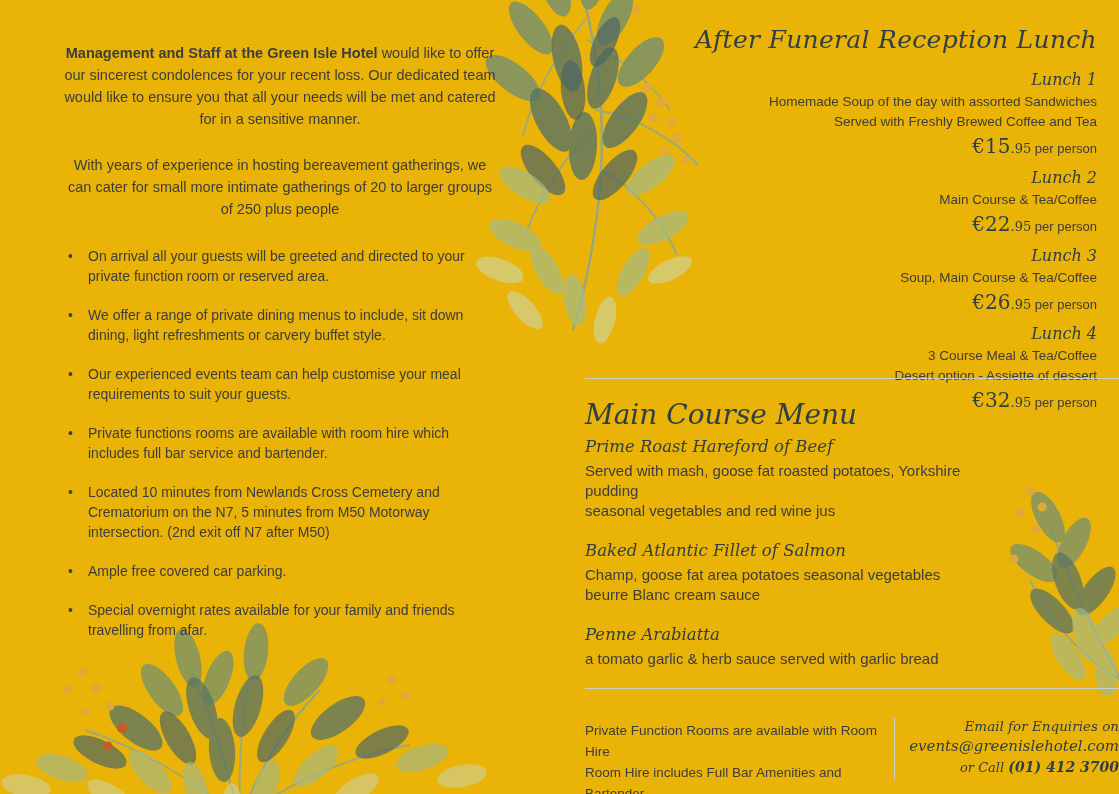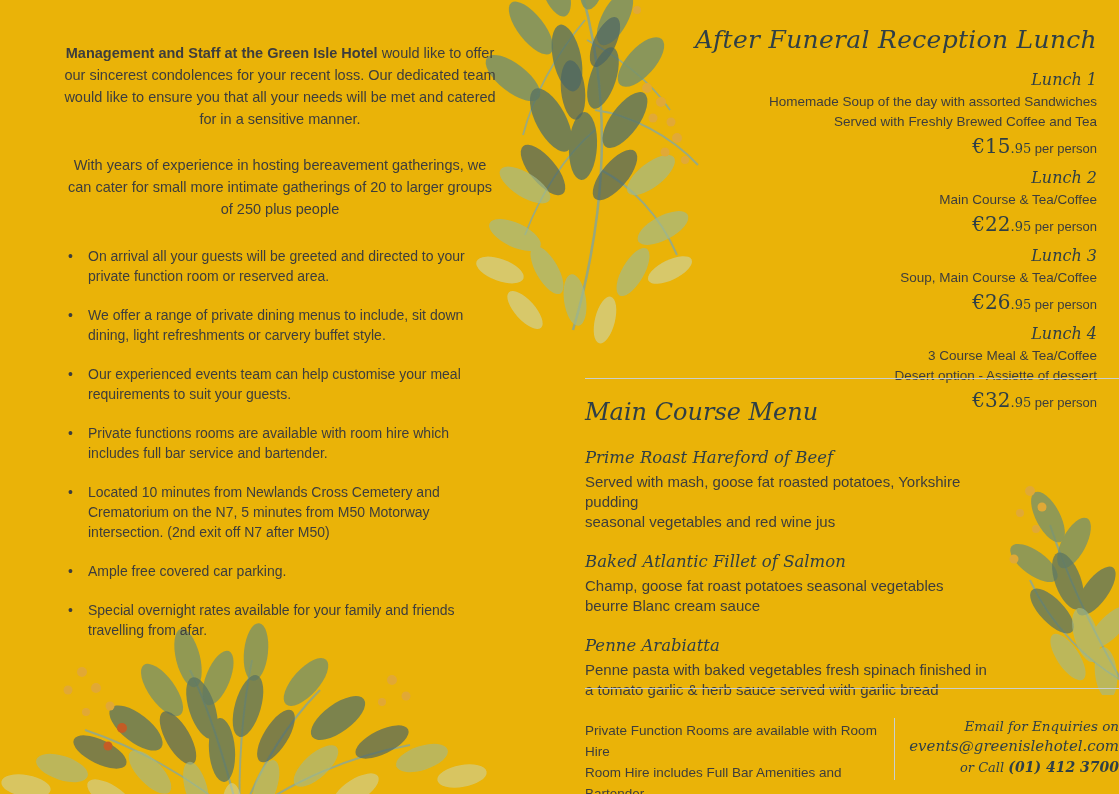--- a/index.html
+++ b/index.html
@@ -128,23 +128,23 @@
   #divider-2 { top: 688px; }
 
   .main-course {
     position: absolute;
     left: 25px; top: 398px;
     width: 430px;
   }
   .section-title {
     font-family: "DejaVu Serif", serif;
     font-style: italic;
-    font-size: 24px;
-    color: #2f3f46;
-    margin-bottom: 22px;
+    font-size: 28px;
+    color: #2f3f46;
+    margin-bottom: 6px;
   }
   .dish { margin-bottom: 20px; }
   .dish-name {
     font-family: "DejaVu Serif", serif;
     font-style: italic;
     font-size: 16.5px;
     color: #2f3f46;
     margin-bottom: 5px;
   }
   .dish-desc {
@@ -442,27 +442,26 @@
       <div class="section-title">Main Course Menu</div>
 
       <div class="dish">
         <div class="dish-name">Prime Roast Hareford of Beef</div>
         <div class="dish-desc">Served with mash, goose fat roasted potatoes, Yorkshire pudding</div>
         <div class="dish-desc">seasonal vegetables and red wine jus</div>
       </div>
 
       <div class="dish">
         <div class="dish-name">Baked Atlantic Fillet of Salmon</div>
-        <div class="dish-desc">Champ, goose fat roast potatoes seasonal vegetables</div>
+        <div class="dish-desc">Champ, goose fat area potatoes seasonal vegetables</div>
         <div class="dish-desc">beurre Blanc cream sauce</div>
       </div>
 
       <div class="dish">
         <div class="dish-name">Penne Arabiatta</div>
-        <div class="dish-desc">Penne pasta with baked vegetables fresh spinach finished in</div>
         <div class="dish-desc">a tomato garlic &amp; herb sauce served with garlic bread</div>
       </div>
     </div>
 
     <div class="divider" id="divider-2"></div>
 
     <div class="footer">
       <div class="footer-left">
         <div>Private Function Rooms are available with Room Hire</div>
         <div>Room Hire includes Full Bar Amenities and Bartender</div>

